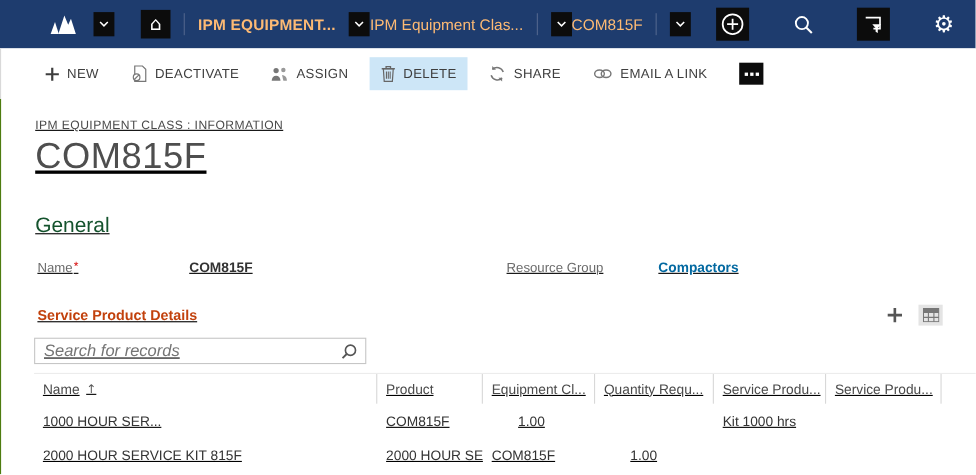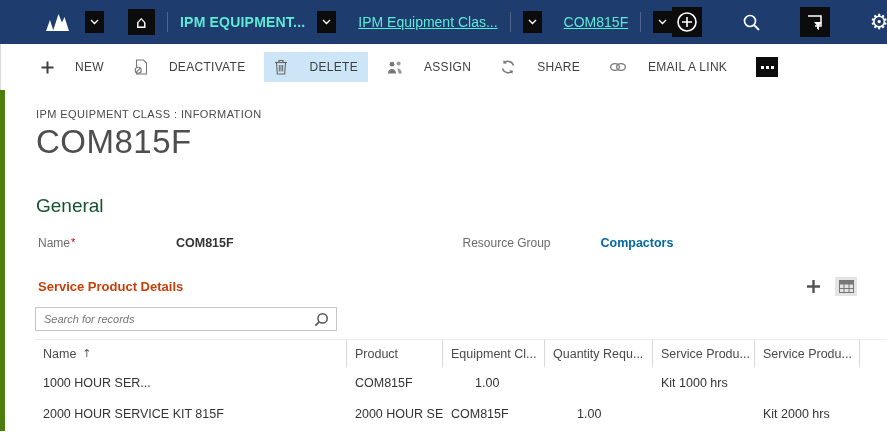--- a/index.html
+++ b/index.html
@@ -17,53 +17,53 @@
   .nav-tile{
     width:19px;height:22px;background:#0c0c0c;display:flex;align-items:center;
     justify-content:center;margin:0 0 0 12px;cursor:pointer;flex:none;
   }
   .home-tile{
     width:27px;height:26px;background:#0c0c0c;display:flex;align-items:center;
     justify-content:center;margin-left:24px;cursor:pointer;
     font-size:17px;color:#fff;font-family:"DejaVu Sans",sans-serif;flex:none;
   }
   .nav-sep{width:1px;height:20px;background:#51658d;margin:0 12px;flex:none;}
-  .nav-item{font-size:14px;color:#5eead4;white-space:nowrap;cursor:pointer;}
+  .nav-item{font-size:14px;color:#fdba74;white-space:nowrap;cursor:pointer;}
   .nav-item.bold{font-weight:bold;letter-spacing:.2px;}
-  .nav-item.m{margin-left:22px;text-decoration:underline;}
+  .nav-item.m{}
   .spacer{flex:1;}
   .icon-tile{
     width:30px;height:30px;background:#0c0c0c;display:flex;align-items:center;
     justify-content:center;cursor:pointer;flex:none;
   }
   .bare-icon{
     width:30px;height:30px;display:flex;align-items:center;justify-content:center;
     cursor:pointer;flex:none;font-family:"DejaVu Sans",sans-serif;
     font-size:21px;color:#fff;
   }
   .tn-gap{margin-left:34px;}
   
   .cmdbar{
     height:46px;background:#fff;border-left:1px solid #d9d9d9;
     display:flex;align-items:center;padding-left:30px;box-sizing:border-box;
   }
   .cmd{
-    display:flex;align-items:center;gap:21px;background:none;border:none;
+    display:flex;align-items:center;gap:7px;background:none;border:none;
     font-family:inherit;font-size:12px;color:#3e3e3e;letter-spacing:.3px;
     padding:7px 10px;margin-right:9px;cursor:pointer;white-space:nowrap;
   }
   .cmd.highlight{background:#cde6f7;}
   .more-tile{
     width:22px;height:20px;background:#0c0c0c;border:none;display:flex;
     align-items:center;justify-content:center;gap:2px;cursor:pointer;
     margin-left:10px;padding:0;
   }
   .more-tile i{width:3px;height:3px;background:#fff;display:block;}
   
-  .page{border-left:5px solid #4d7c0f;height:341px;box-sizing:border-box;}
+  .page{border-left:1px solid #4d7c0f;height:341px;box-sizing:border-box;text-decoration:underline;}
   .rec-head{padding:18px 0 0 31px;}
   .entity-label{font-size:11px;color:#4a4a4a;letter-spacing:.4px;}
   .rec-title{
     font-size:33px;font-weight:300;color:#4e4e4e;margin-top:3px;
     letter-spacing:.5px;
   }
   .section-head{
     margin:34px 0 0 31px;font-size:19px;color:#14532d;font-weight:400;
   }
   .fields{display:flex;margin:19px 0 0 33px;}
@@ -85,21 +85,21 @@
   .sg-grid{
     width:22px;height:19px;background:#e4e4e4;border:none;display:flex;
     align-items:center;justify-content:center;cursor:pointer;padding:0;
   }
   .sg-search{
     margin:11px 0 0 30px;width:302px;height:24px;border:1px solid #c6c6c6;
     display:flex;align-items:center;box-sizing:border-box;background:#fff;
   }
   .sg-search input{
     flex:1;border:none;outline:none;font-family:inherit;font-style:italic;
-    font-size:11px;color:#3b82f6;padding:0 6px 0 8px;background:transparent;
+    font-size:15px;color:#3b82f6;padding:0 6px 0 8px;background:transparent;
   }
   .sg-search button{
     background:none;border:none;cursor:pointer;padding:0 7px 0 0;display:flex;
   }
   .grid{margin:8px 0 0 30px;width:857px;}
   .grid-row{
     display:grid;
     grid-template-columns:312px 96px 102px 108px 102px 105px 1fr;
   }
   .grid-row.head{
@@ -190,37 +190,37 @@
     <span>NEW</span>
   </button>
   <button class="cmd">
     <svg width="15" height="16" viewBox="0 0 15 16">
       <path d="M3.5 1h7l3 3v11h-10z" stroke="#777" fill="none" stroke-width="1.1"></path>
       <circle cx="5.2" cy="11.2" r="3" fill="#fff" stroke="#777" stroke-width="1.1"></circle>
       <path d="M3.1 13.3l4.2-4.2" stroke="#777" stroke-width="1.1"></path>
     </svg>
     <span>DEACTIVATE</span>
   </button>
+  <button class="cmd">
+    <svg width="16" height="15" viewBox="0 0 16 15">
+      <circle cx="5" cy="4.2" r="2.4" fill="#777"></circle>
+      <path d="M1 13.5c0-3 1.8-4.6 4-4.6s4 1.6 4 4.6z" fill="#777"></path>
+      <circle cx="11.6" cy="3.6" r="2" fill="#999"></circle>
+      <path d="M10.4 8.2c2.4.2 4.4 1.8 4.4 5.3h-3.2" fill="#999"></path>
+    </svg>
+    <span>ASSIGN</span>
+  </button>
   <button class="cmd highlight">
     <svg width="14" height="16" viewBox="0 0 14 16">
       <path d="M1 3.5h12" stroke="#666" stroke-width="1.2"></path>
       <path d="M5 3.5V1.5h4v2" stroke="#666" stroke-width="1.2" fill="none"></path>
       <path d="M2.5 3.5h9l-.8 11.5h-7.4z" stroke="#666" stroke-width="1.1" fill="none"></path>
       <path d="M5.3 6v6.5M7 6v6.5M8.7 6v6.5" stroke="#666" stroke-width="1"></path>
     </svg>
     <span>DELETE</span>
-  </button>
-  <button class="cmd">
-    <svg width="16" height="15" viewBox="0 0 16 15">
-      <circle cx="5" cy="4.2" r="2.4" fill="#777"></circle>
-      <path d="M1 13.5c0-3 1.8-4.6 4-4.6s4 1.6 4 4.6z" fill="#777"></path>
-      <circle cx="11.6" cy="3.6" r="2" fill="#999"></circle>
-      <path d="M10.4 8.2c2.4.2 4.4 1.8 4.4 5.3h-3.2" fill="#999"></path>
-    </svg>
-    <span>ASSIGN</span>
   </button>
   <button class="cmd">
     <svg width="16" height="16" viewBox="0 0 16 16">
       <path d="M13.5 6.5A6 6 0 0 0 3.6 4" stroke="#777" stroke-width="1.4" fill="none"></path>
       <path d="M3.5 1v3.4h3.4z" fill="#777"></path>
       <path d="M2.5 9.5A6 6 0 0 0 12.4 12" stroke="#777" stroke-width="1.4" fill="none"></path>
       <path d="M12.5 15v-3.4H9.1z" fill="#777"></path>
     </svg>
     <span>SHARE</span>
   </button>
@@ -310,18 +310,17 @@
       <div class="dcell">Kit 1000 hrs</div>
       <div class="dcell"></div>
     </div>
 
     <div class="grid-row data">
       <div class="dcell">2000 HOUR SERVICE KIT 815F</div>
       <div class="dcell">2000 HOUR SER...</div>
       <div class="dcell">COM815F</div>
       <div class="dcell" style="padding-left:32px">1.00</div>
       <div class="dcell"></div>
-      <div class="dcell">Kit 2000 hrs</div>
       <div class="dcell"></div>
     </div>
   </div>
 
 </div>
 
 </body></html>

